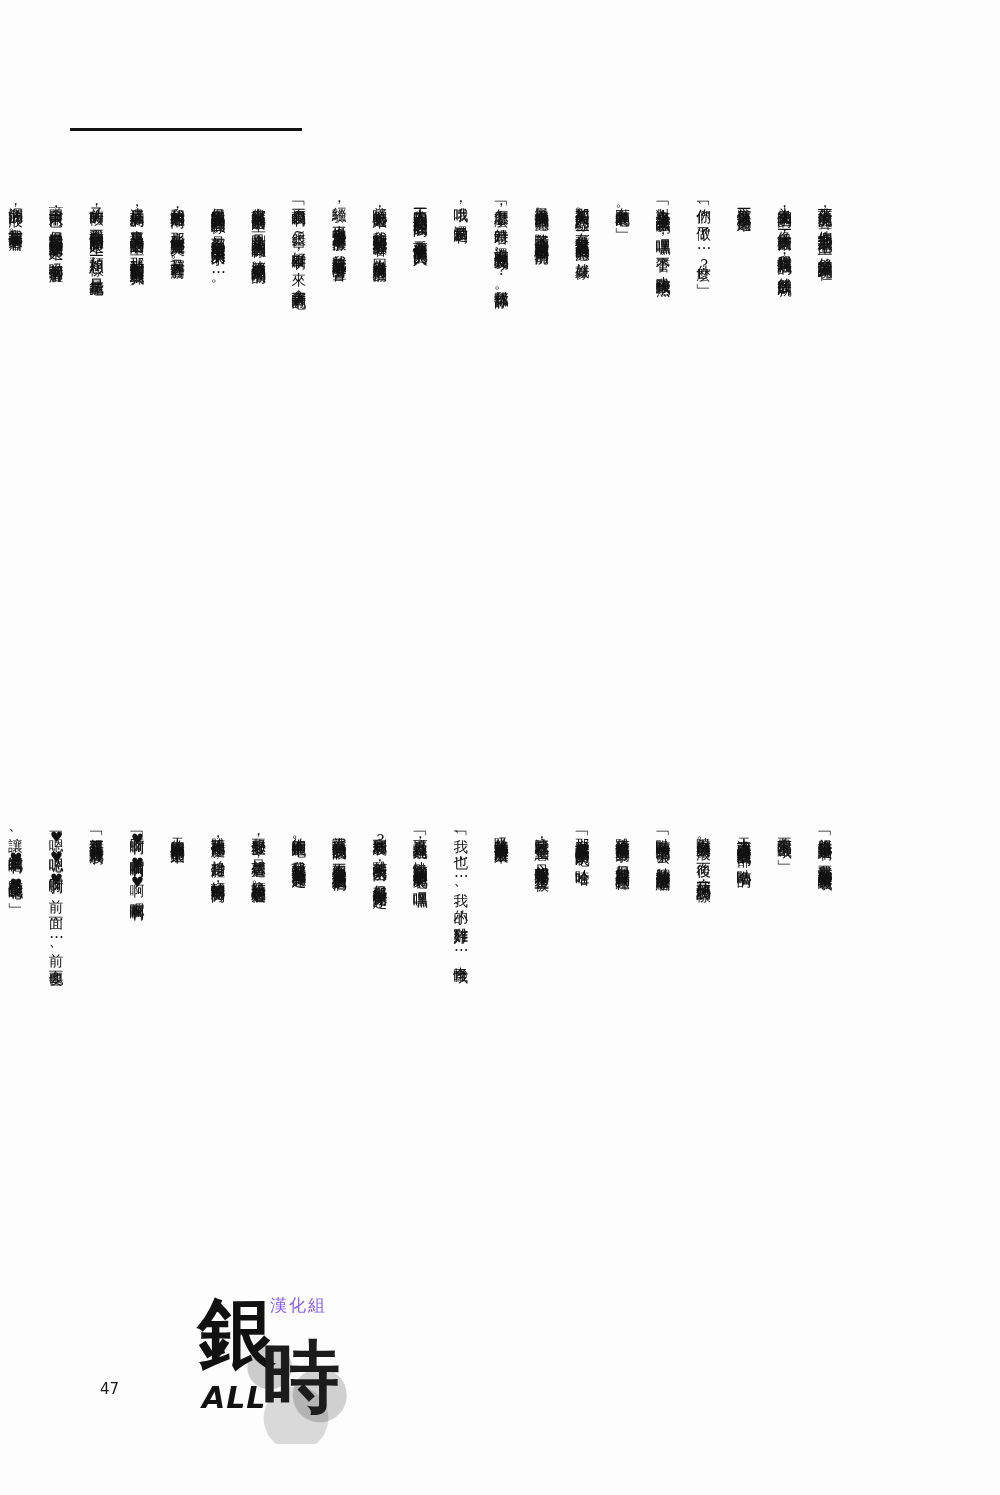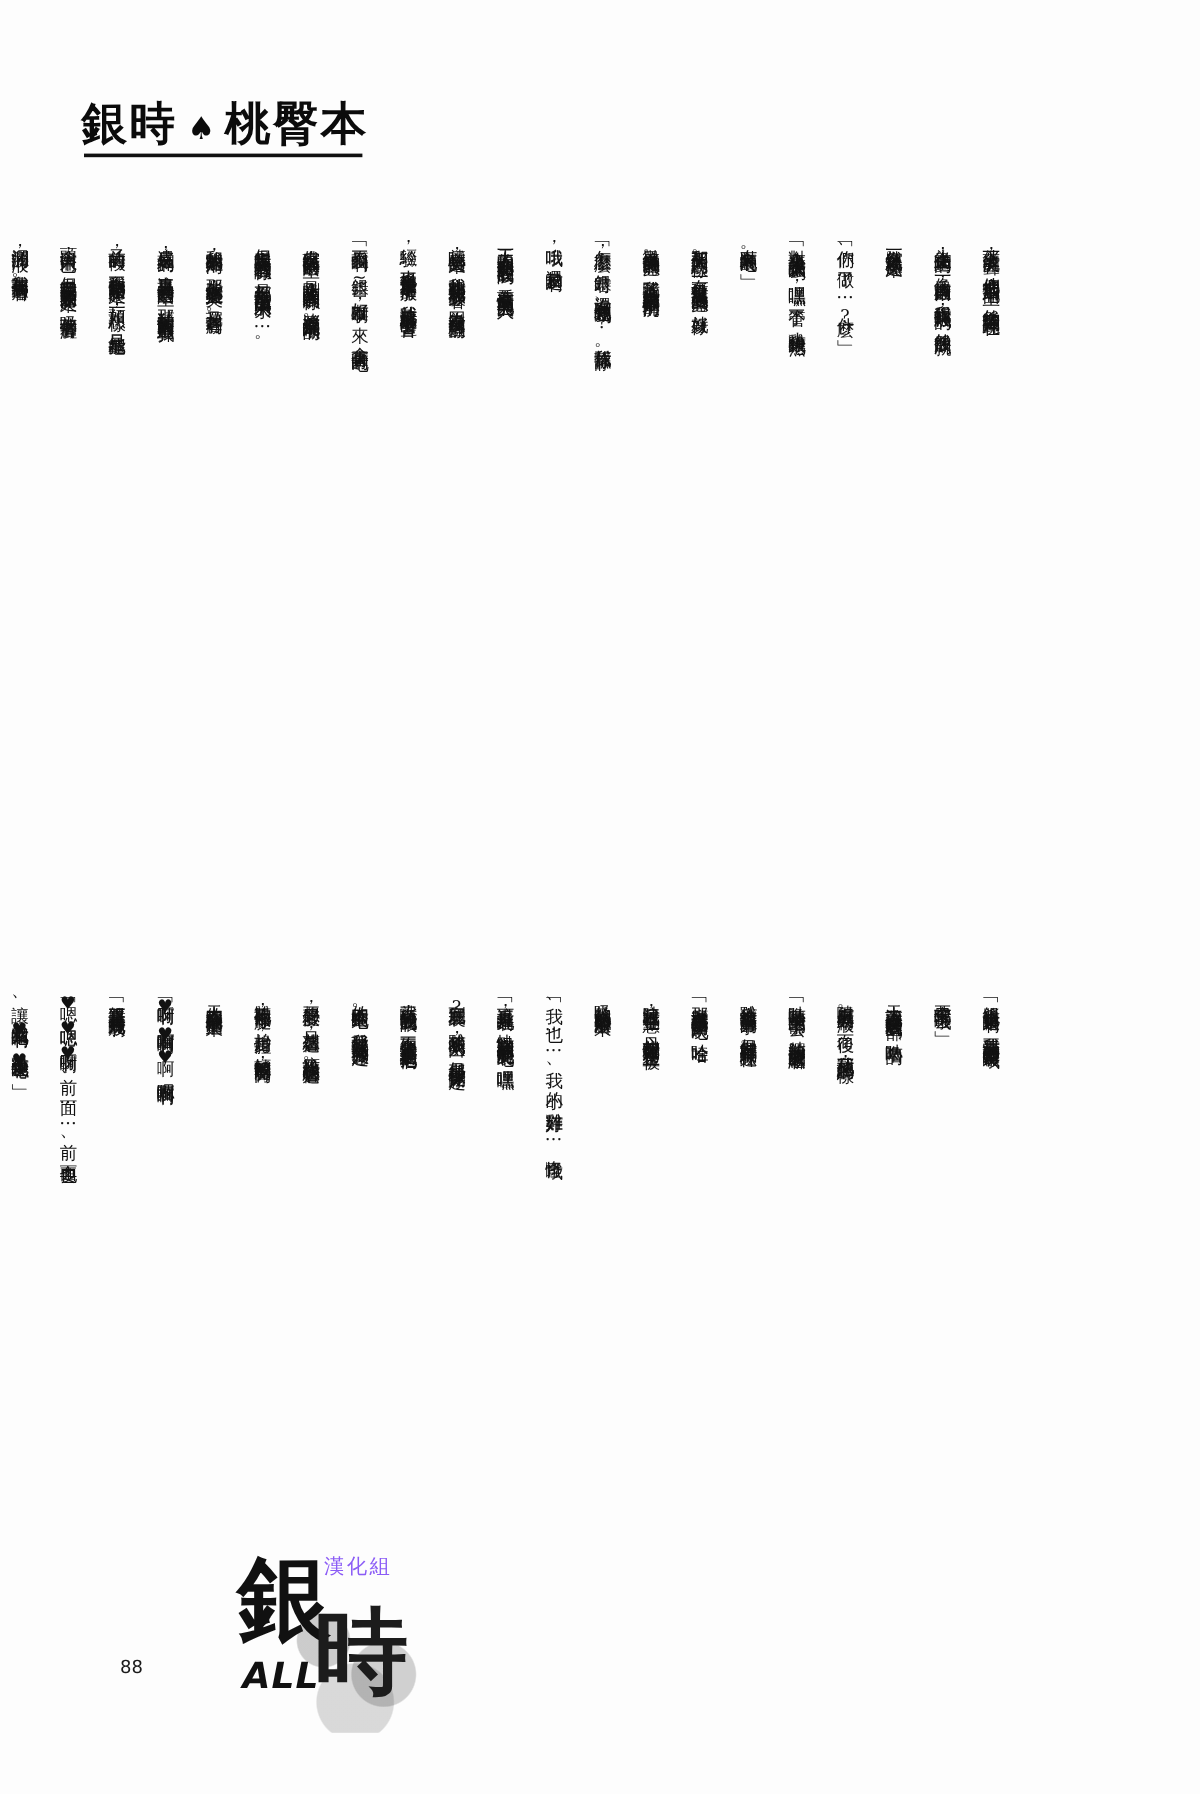--- a/index.html
+++ b/index.html
@@ -160,25 +160,20 @@
       radial-gradient(circle at 50% 80%, rgba(30,30,30,0.16) 0 26%, rgba(0,0,0,0) 27%);
     filter: blur(0.3px);
     pointer-events: none;
   }
 </style>
 </head>
 <body>
 
 <div class="page">
 
-  <div class="title-block">
-    <span class="title-text">銀時</span>
-    <span class="title-spade">♠</span>
-    <span class="title-text">桃臀本</span>
-  </div>
   <div class="title-rule"></div>
 
   <div class="vcol-group" id="block-top">
     <span class="vline">伴著下流的笑聲，他們把我放到了地面上，然後讓我聞了到現在</span>
     <span class="vline">為止從未聞過的，像香一樣的東西，我覺得輕飄飄的，然後股間就</span>
     <span class="vline">突然像燒一樣熱了起來。</span>
     <span class="vline">「你們、做了……什麼?」</span>
     <span class="vline">「對小鬼來說藥效太強了嗎?嘿嘿嘿，不管了，小雞雞很熱吧」</span>
     <span class="vline">有點癢癢的吧。」</span>
     <span class="vline">和那個天人說的一樣。有一種從來沒有感受過的感覺，就好像</span>
@@ -215,21 +210,21 @@
     <span class="vline">的肉棒插進來吧。我發現我竟然對此十分感興趣。</span>
     <span class="vline">想要變舒服，只想著這個，應該說只能想著這個。</span>
     <span class="vline">雙手抱住兩條腿，抬起身體，被輕鬆的掰開臀肉，</span>
     <span class="vline">天人的肉棒就簡單的插進來了。</span>
     <span class="vline">「呀啊啊♥哈啊啊啊啊♥啊♥嗯啊啊啊啊」</span>
     <span class="vline">「銀醬真是長著一張好屁股啊」</span>
     <span class="vline">「嗯♥嗯嗯♥呀啊啊♥前、面……前、面也要</span>
     <span class="vline">讓、我出來吧啊啊♥小雞雞也要嗯嗯♥」</span>
   </div>
 
-  <div class="page-number">88</div>
+  <div class="page-number">47</div>
 
   <div class="logo">
     <div class="logo-smudge"></div>
     <div class="logo-kanji logo-gin">銀</div>
     <div class="logo-kanji logo-toki">時</div>
     <div class="logo-all">ALL</div>
     <div class="logo-group">漢化組</div>
   </div>
 
 </div>

